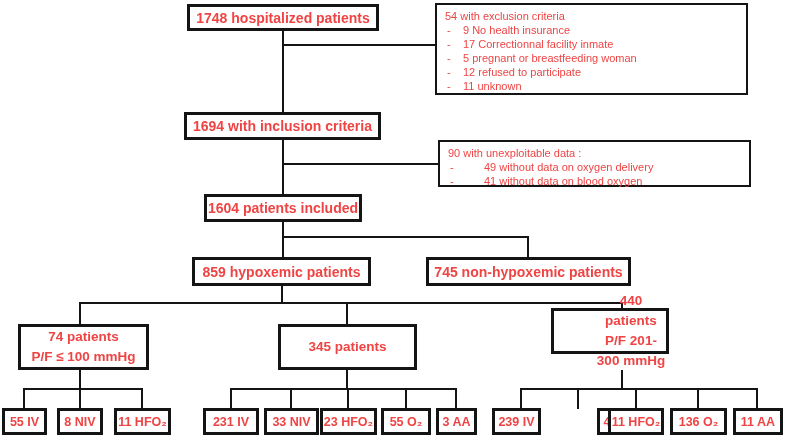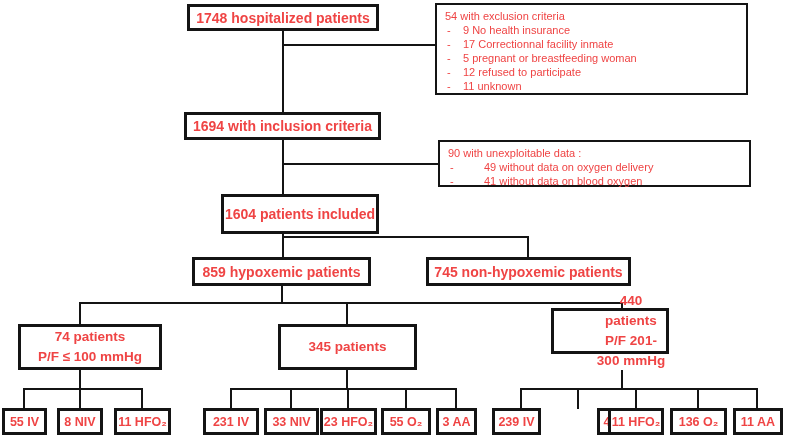--- a/index.html
+++ b/index.html
@@ -108,33 +108,33 @@
           <span class="dash">-</span>
           <span>49 without data on oxygen delivery</span>
         </li>
       <li>
           <span class="dash">-</span>
           <span>41 without data on blood oxygen</span>
         </li>
     </ul>
   </div>
 
-  <div class="fbox" style="left:221px;top:194px;width:158px;height:40px;">
+  <div class="fbox" style="left:204px;top:194px;width:158px;height:28px;">
     <span>1604 patients included</span>
   </div>
 
   <div class="fbox" style="left:192px;top:257px;width:179px;height:29px;">
     <span>859 hypoxemic patients</span>
   </div>
 
   <div class="fbox" style="left:426px;top:257px;width:205px;height:29px;">
     <span>745 non-hypoxemic patients</span>
   </div>
 
-  <div class="fbox two-line" style="left:18px;top:324px;width:144px;height:46px;">
+  <div class="fbox two-line" style="left:18px;top:324px;width:131px;height:46px;">
     <span>74 patients</span>
     <span>P/F ≤ 100 mmHg</span>
   </div>
   <div class="fbox two-line" style="left:278px;top:324px;width:139px;height:46px;">
     <span>345 patients</span>
   </div>
   <div class="fbox two-line" style="left:551px;top:308px;width:118px;height:46px;padding-left:42px;">
     <span>440 patients</span>
     <span>P/F 201-300 mmHg</span>
   </div>

